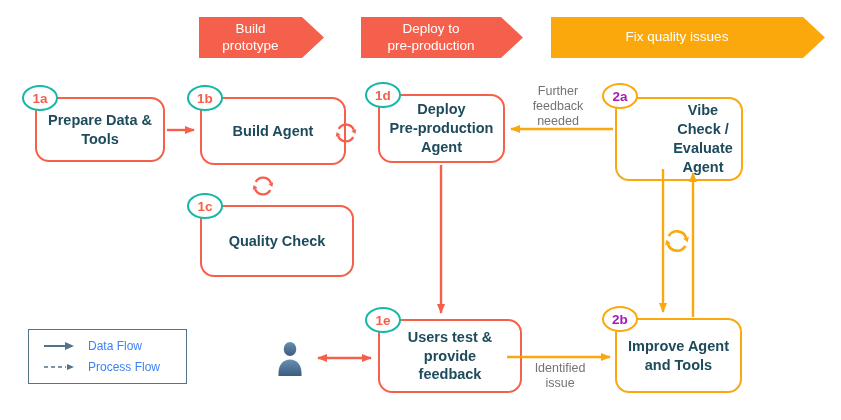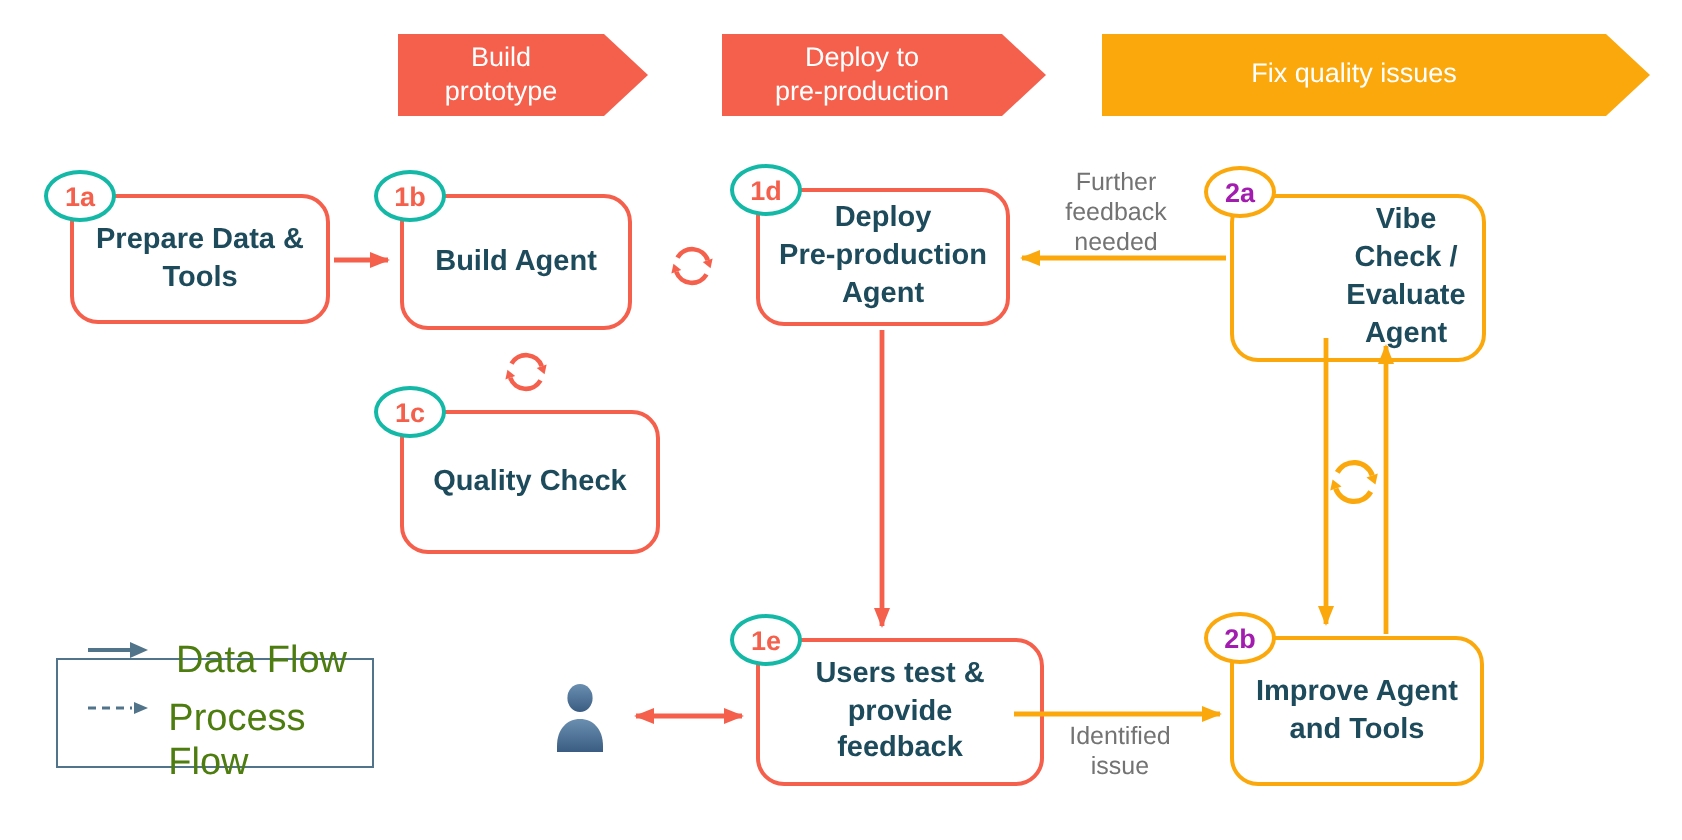--- a/index.html
+++ b/index.html
@@ -36,21 +36,21 @@
   .flow-label{
     position:absolute;color:#737373;font-size:12.5px;font-weight:500;line-height:1.18;
     text-align:center;white-space:pre-line;
   }
   
   .legend{
     position:absolute;left:28px;top:329px;width:159px;height:55px;border:1.5px solid #51748A;
     background:#fff;display:flex;flex-direction:column;justify-content:center;gap:7px;
     padding-left:13px;box-sizing:border-box;
   }
-  .legend-row{display:flex;align-items:flex-start;gap:10px;color:#4d7c0f;font-size:19px;}
+  .legend-row{display:flex;align-items:center;gap:10px;color:#3b82f6;font-size:12px;}
   .overlay{position:absolute;left:0;top:0;width:841px;height:420px;pointer-events:none;}
 </style>
 </head>
 <body>
 
 <div class="canvas">
 
   <div class="phase red" style="left:361px;width:140px;">
     <span class="phase-label">Deploy to
 pre-production</span>
@@ -60,24 +60,24 @@
 prototype</span>
   </div>
   <div class="phase amber" style="left:551px;width:252px;">
     <span class="phase-label">Fix quality issues</span>
   </div>
 
   <div class="node" style="left:35px;top:97px;width:130px;height:65px;">
     <span class="node-label">Prepare Data &amp;
 Tools</span>
   </div>
-  <div class="node" style="left:200px;top:97px;width:116px;height:68px;">
+  <div class="node" style="left:200px;top:97px;width:146px;height:68px;">
     <span class="node-label">Build Agent</span>
   </div>
-  <div class="node" style="left:200px;top:205px;width:130px;height:72px;">
+  <div class="node" style="left:200px;top:205px;width:154px;height:72px;">
     <span class="node-label">Quality Check</span>
   </div>
   <div class="node" style="left:378px;top:94px;width:127px;height:69px;">
     <span class="node-label">Deploy
 Pre-production
 Agent</span>
   </div>
   <div class="node" style="left:378px;top:319px;width:144px;height:74px;">
     <span class="node-label">Users test &amp;
 provide

